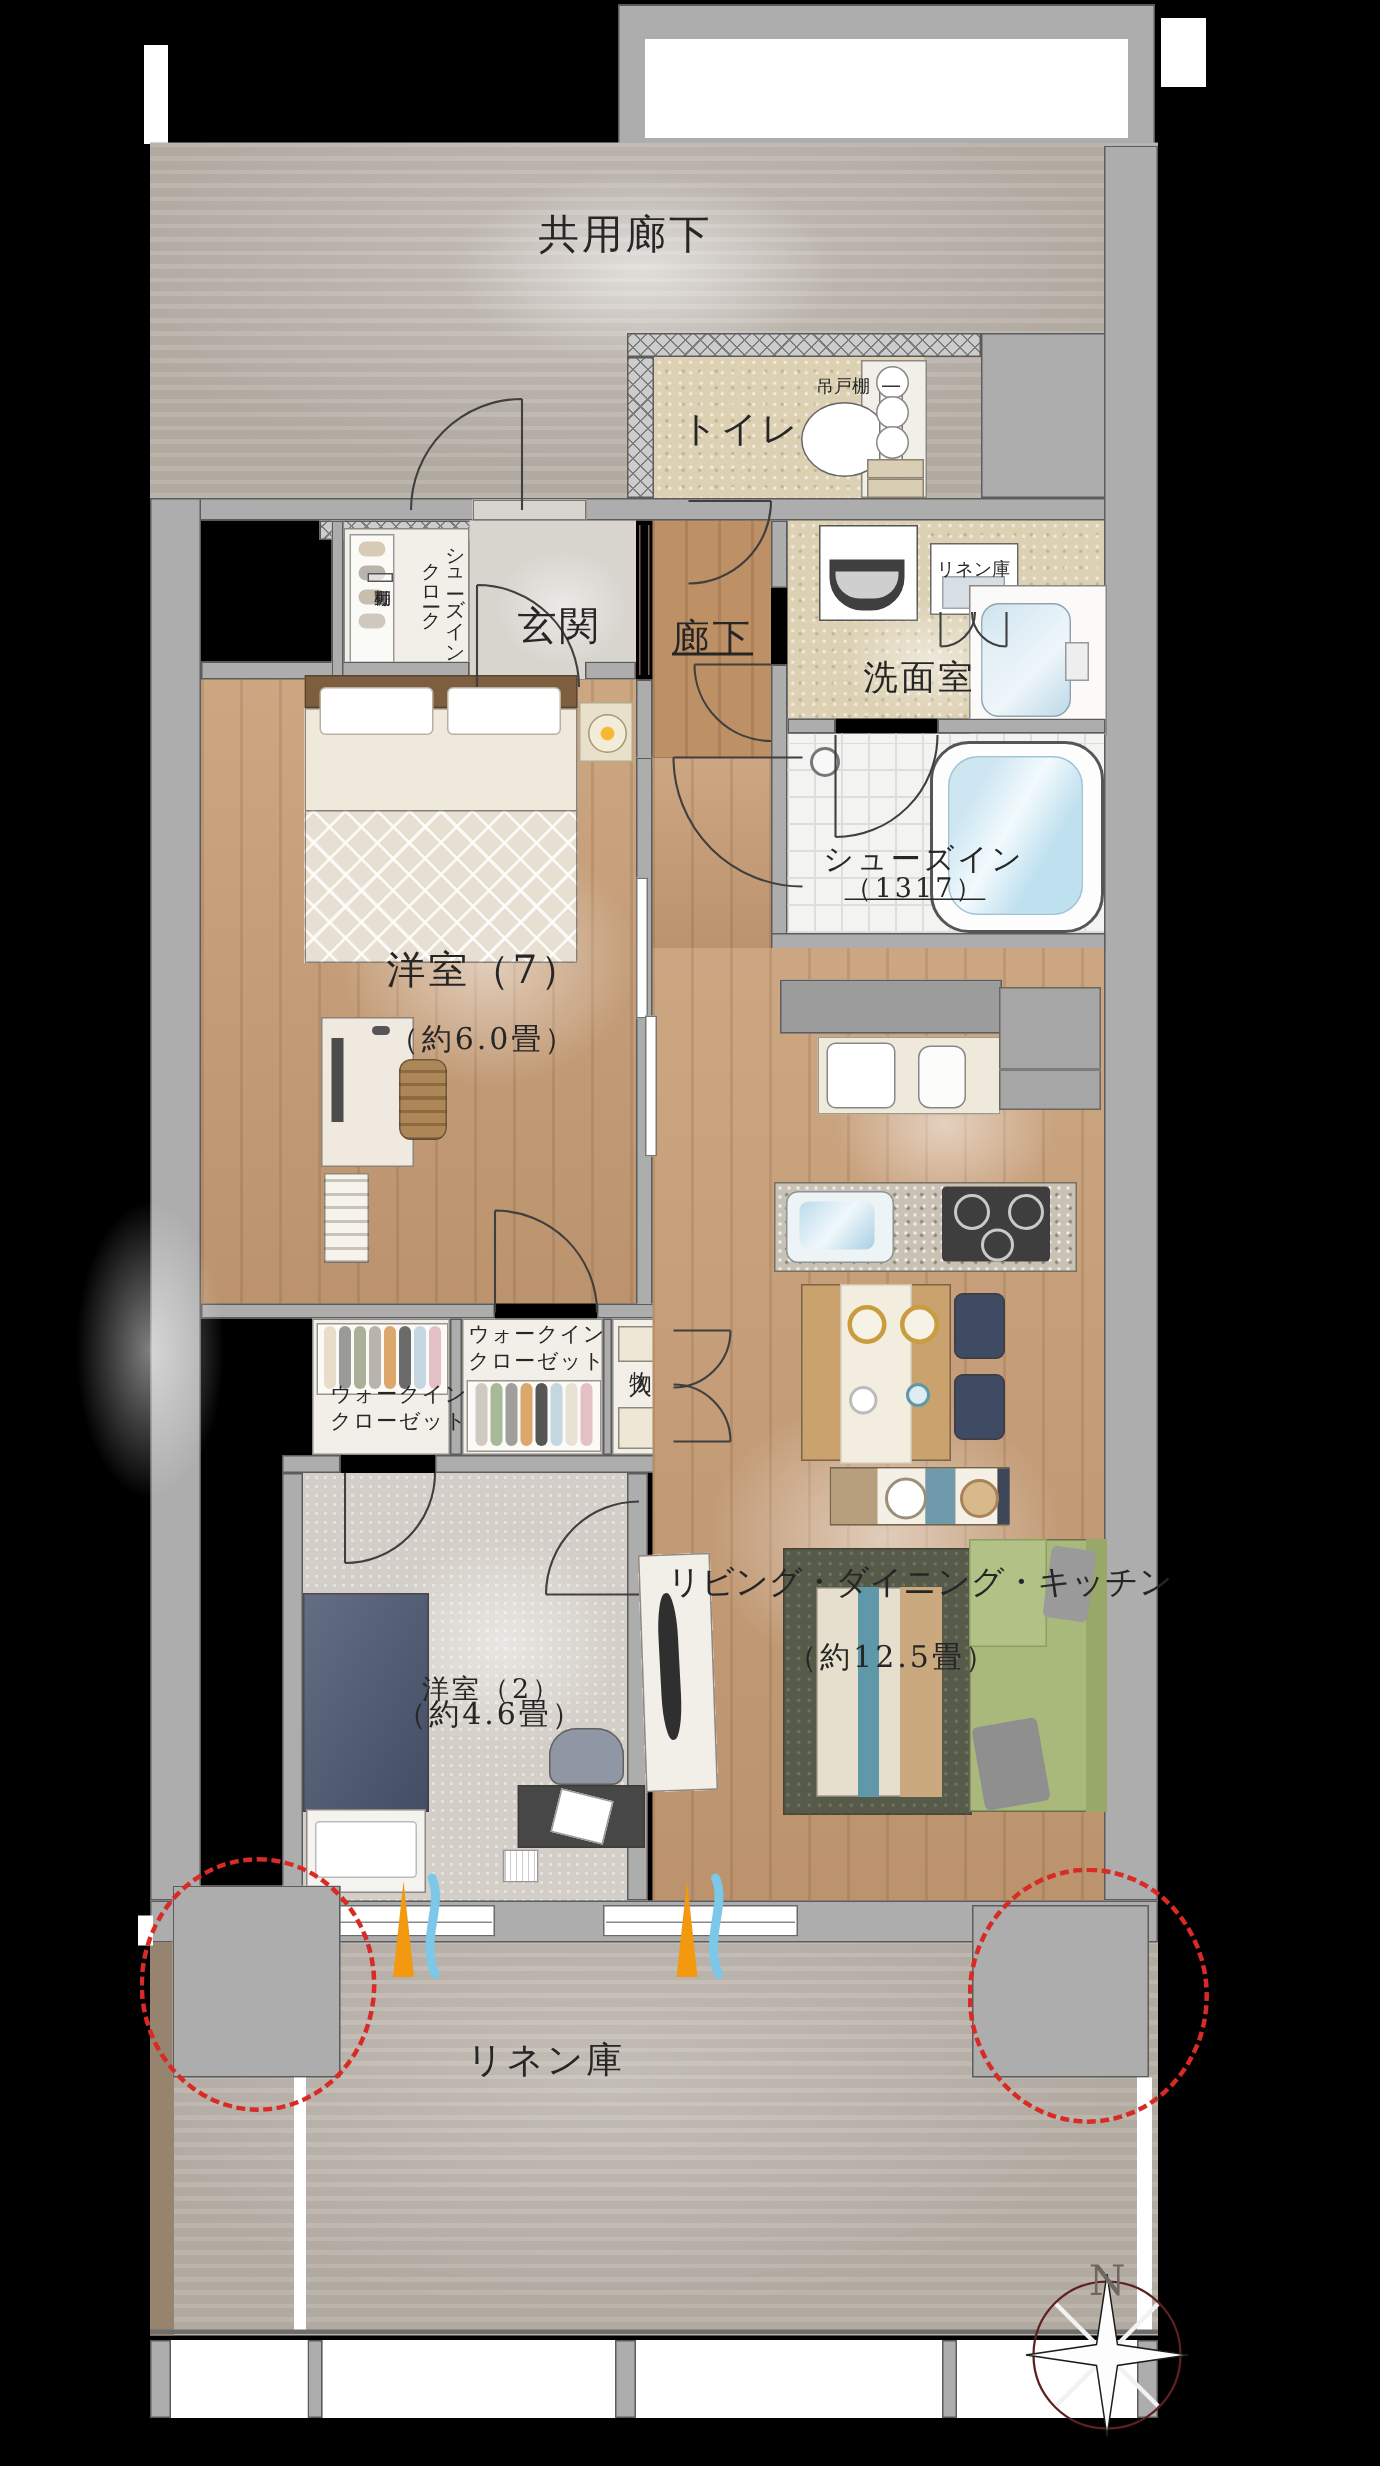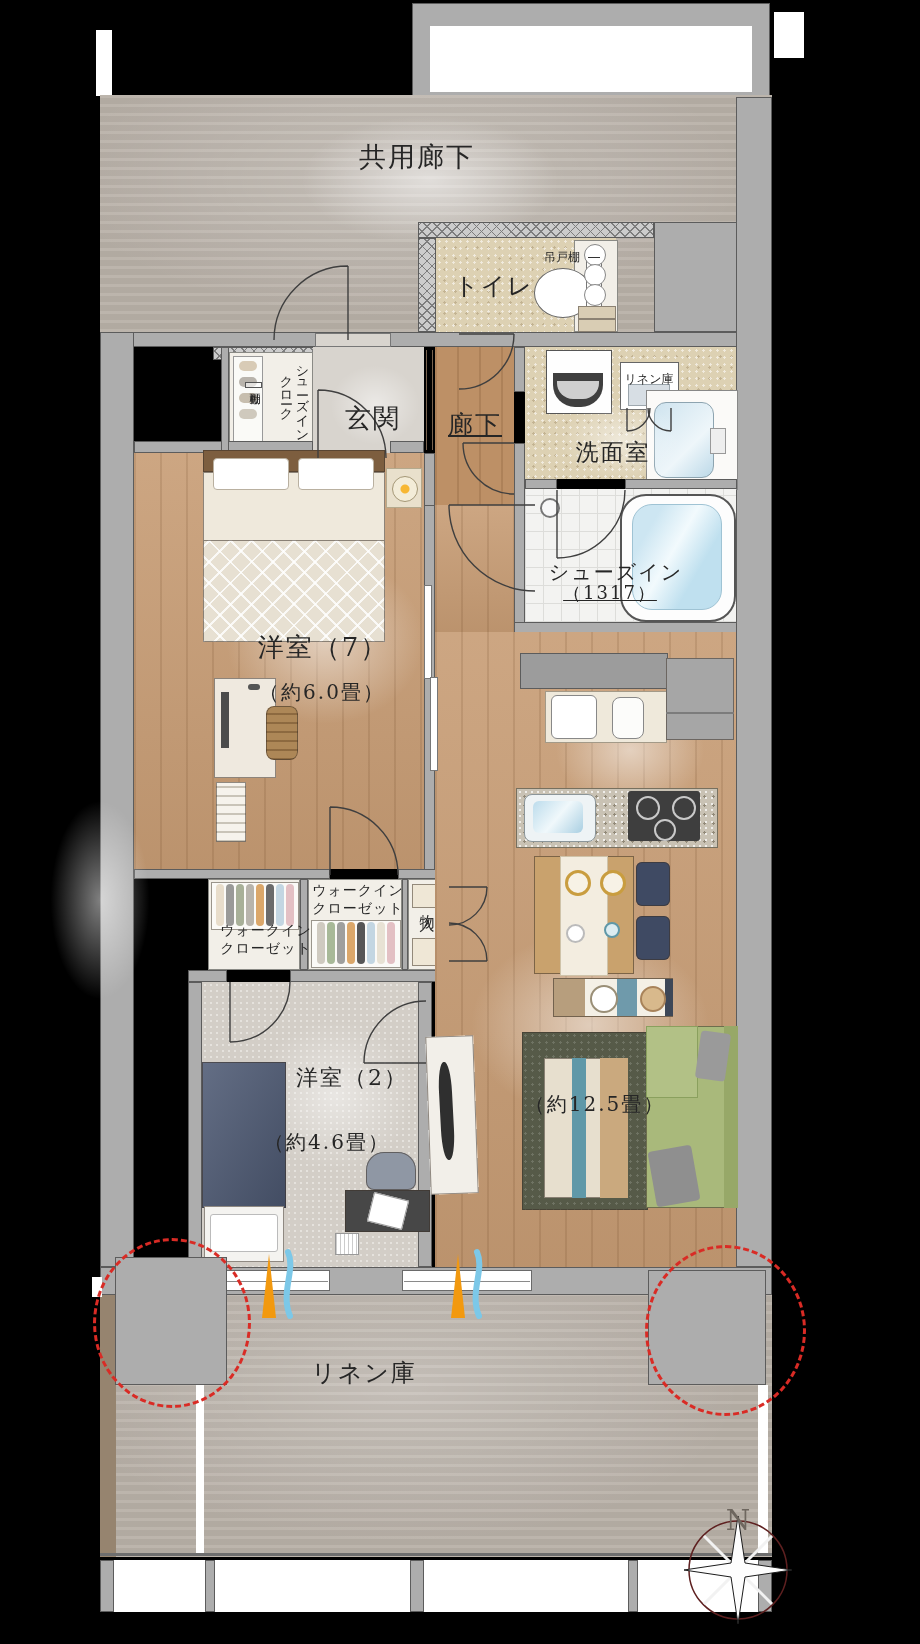--- a/index.html
+++ b/index.html
@@ -302,18 +302,19 @@
   <div class="lbl" style="left:242px;top:680px;width:160px;font-size:20px;">（約6.0畳）</div>
   <div class="lbl" style="left:211px;top:922px;width:110px;font-size:14px;letter-spacing:1px;">
     <span style="display:block;">ウォークイン</span>
     <span style="display:block;">クローゼット</span>
   </div>
   <div class="lbl" style="left:308px;top:882px;width:100px;font-size:14px;letter-spacing:1px;">
     <span style="display:block;">ウォークイン</span>
     <span style="display:block;">クローゼット</span>
   </div>
   <div class="vlbl" style="left:417px;top:903px;font-size:15px;letter-spacing:1px;">物入</div>
-  <div class="lbl" style="left:248px;top:1064px;width:160px;font-size:22px;text-align:right;">洋室（2）</div>
+  <div class="lbl" style="left:248px;top:1116px;width:160px;font-size:18px;">洋室（2）</div>
   <div class="lbl" style="left:247px;top:1130px;width:160px;font-size:20px;">（約4.6畳）</div>
+  <div class="lbl" style="left:445px;top:1042px;width:300px;font-size:22px;letter-spacing:0;">リビング・ダイニング・キッチン</div>
   <div class="lbl" style="left:495px;top:1092px;width:200px;font-size:20px;">（約12.5畳）</div>
   <div class="lbl" style="left:264px;top:1358px;width:200px;font-size:24px;">リネン庫</div>
 
 </div>
 
 </body></html>

